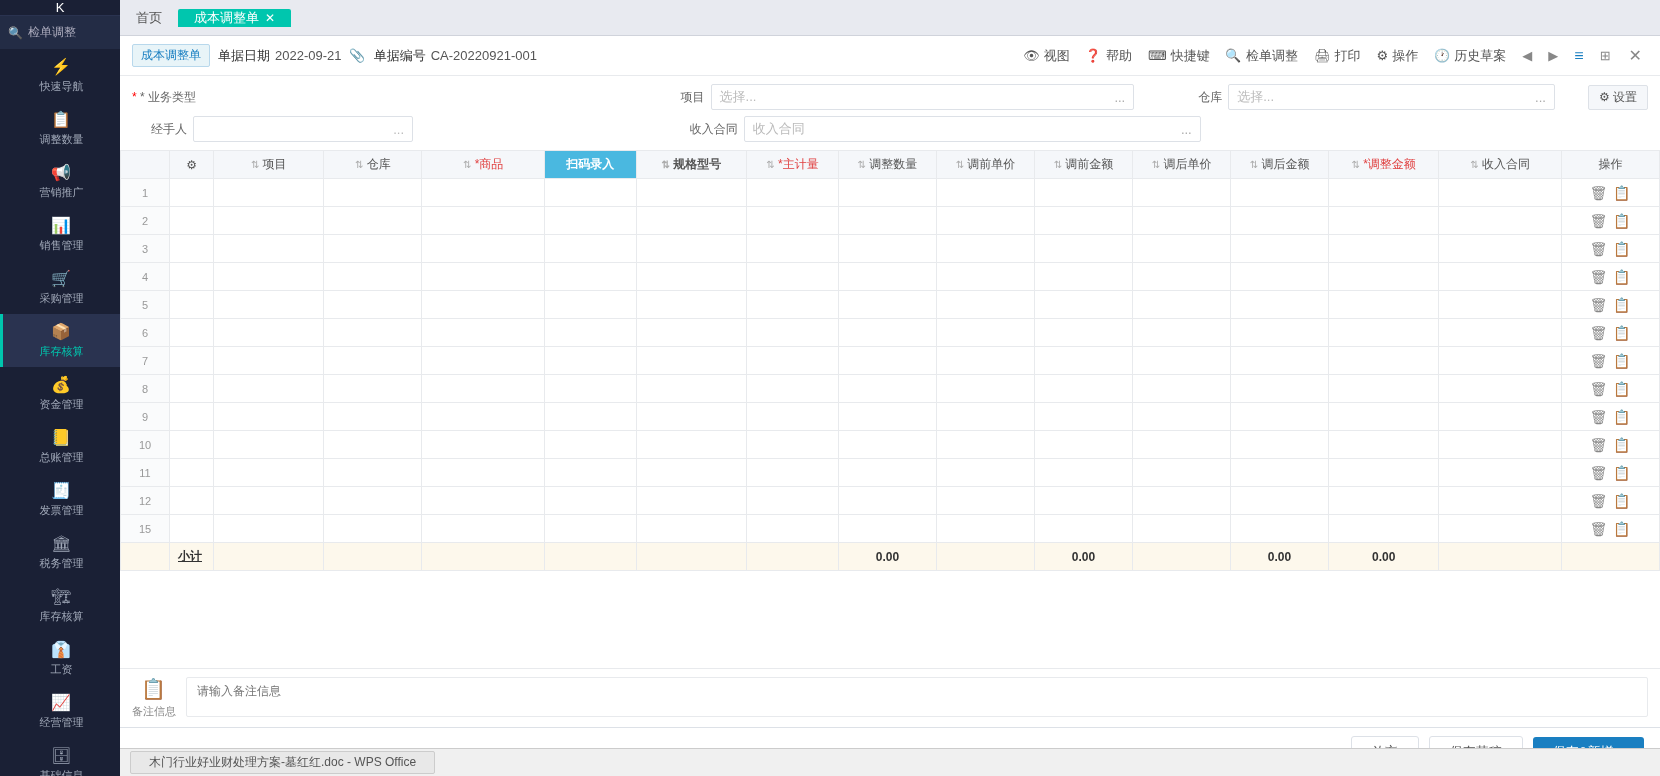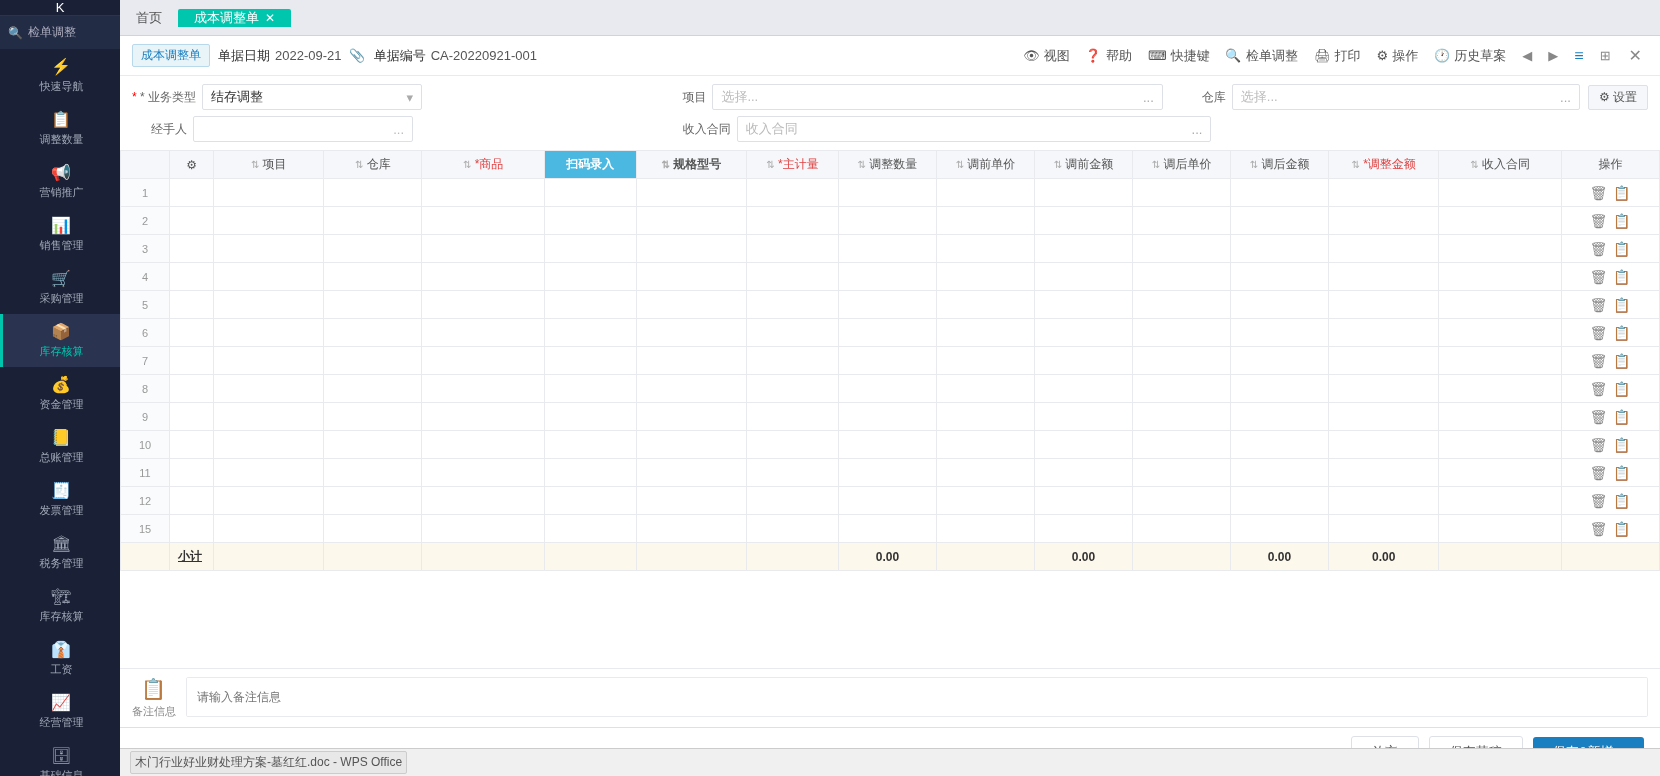--- a/index.html
+++ b/index.html
@@ -133,21 +133,21 @@
     .form-rows {
       padding: 8px 12px;
       display: flex;
       flex-direction: column;
       gap: 6px;
       background: #fff;
     }
     .form-row {
       display: flex;
       align-items: center;
-      gap: 8px;
+      gap: 33px;
     }
     .form-field {
       display: flex;
       align-items: center;
       gap: 6px;
       flex: 1;
     }
     .form-label {
       color: #666;
       font-size: 12px;
@@ -249,21 +249,21 @@
       align-items: center;
       gap: 3px;
       color: #888;
     }
     .notes-icon { font-size: 20px; }
     .notes-icon-label { font-size: 11px; color: #888; }
     .notes-input {
       flex: 1;
       border: 1px solid #e8eaed;
       border-radius: 2px;
-      padding: 11px 10px;
+      padding: 5px 10px;
       font-size: 12px;
       color: #bbb;
       height: 40px;
       resize: none;
       outline: none;
     }
 
     
     .bottom-bar {
       background: #fff;
@@ -320,21 +320,21 @@
       align-items: center;
       padding: 0 10px;
       font-size: 12px;
       color: #333;
       gap: 6px;
     }
     .wps-doc-tag {
       background: #e8e8e8;
       border: 1px solid #ccc;
       border-radius: 2px;
-      padding: 2px 4px;
+      padding: 2px 18px;
       font-size: 12px;
       color: #555;
     }
   </style>
 </head>
 <body>
 
 <div class="sidebar">
   <div class="sidebar-logo">
     <span>K</span>
@@ -461,24 +461,20 @@
     <span style="cursor:pointer;color:#888;padding:2px 4px;">▶</span>
     <span style="cursor:pointer;color:#1a7fc1;padding:2px 4px;font-size:16px;">≡</span>
     <span style="cursor:pointer;color:#888;padding:2px 4px;">⊞</span>
     <span class="toolbar-close">✕</span>
   </div>
 
   <div class="form-rows">
     <div class="form-row">
       <div class="form-field">
         <span class="form-label required">* 业务类型</span>
-        <div class="form-input has-value" style="max-width:220px;">
-          <span>结存调整</span>
-          <span class="arrow">▾</span>
-        </div>
       </div>
       <div class="form-field">
         <span class="form-label">项目</span>
         <div class="form-input">
           <span class="form-input-placeholder">选择...</span>
           <span class="dots">...</span>
         </div>
       </div>
       <div class="form-field" style="flex:0.8;">
         <span class="form-label">仓库</span>

